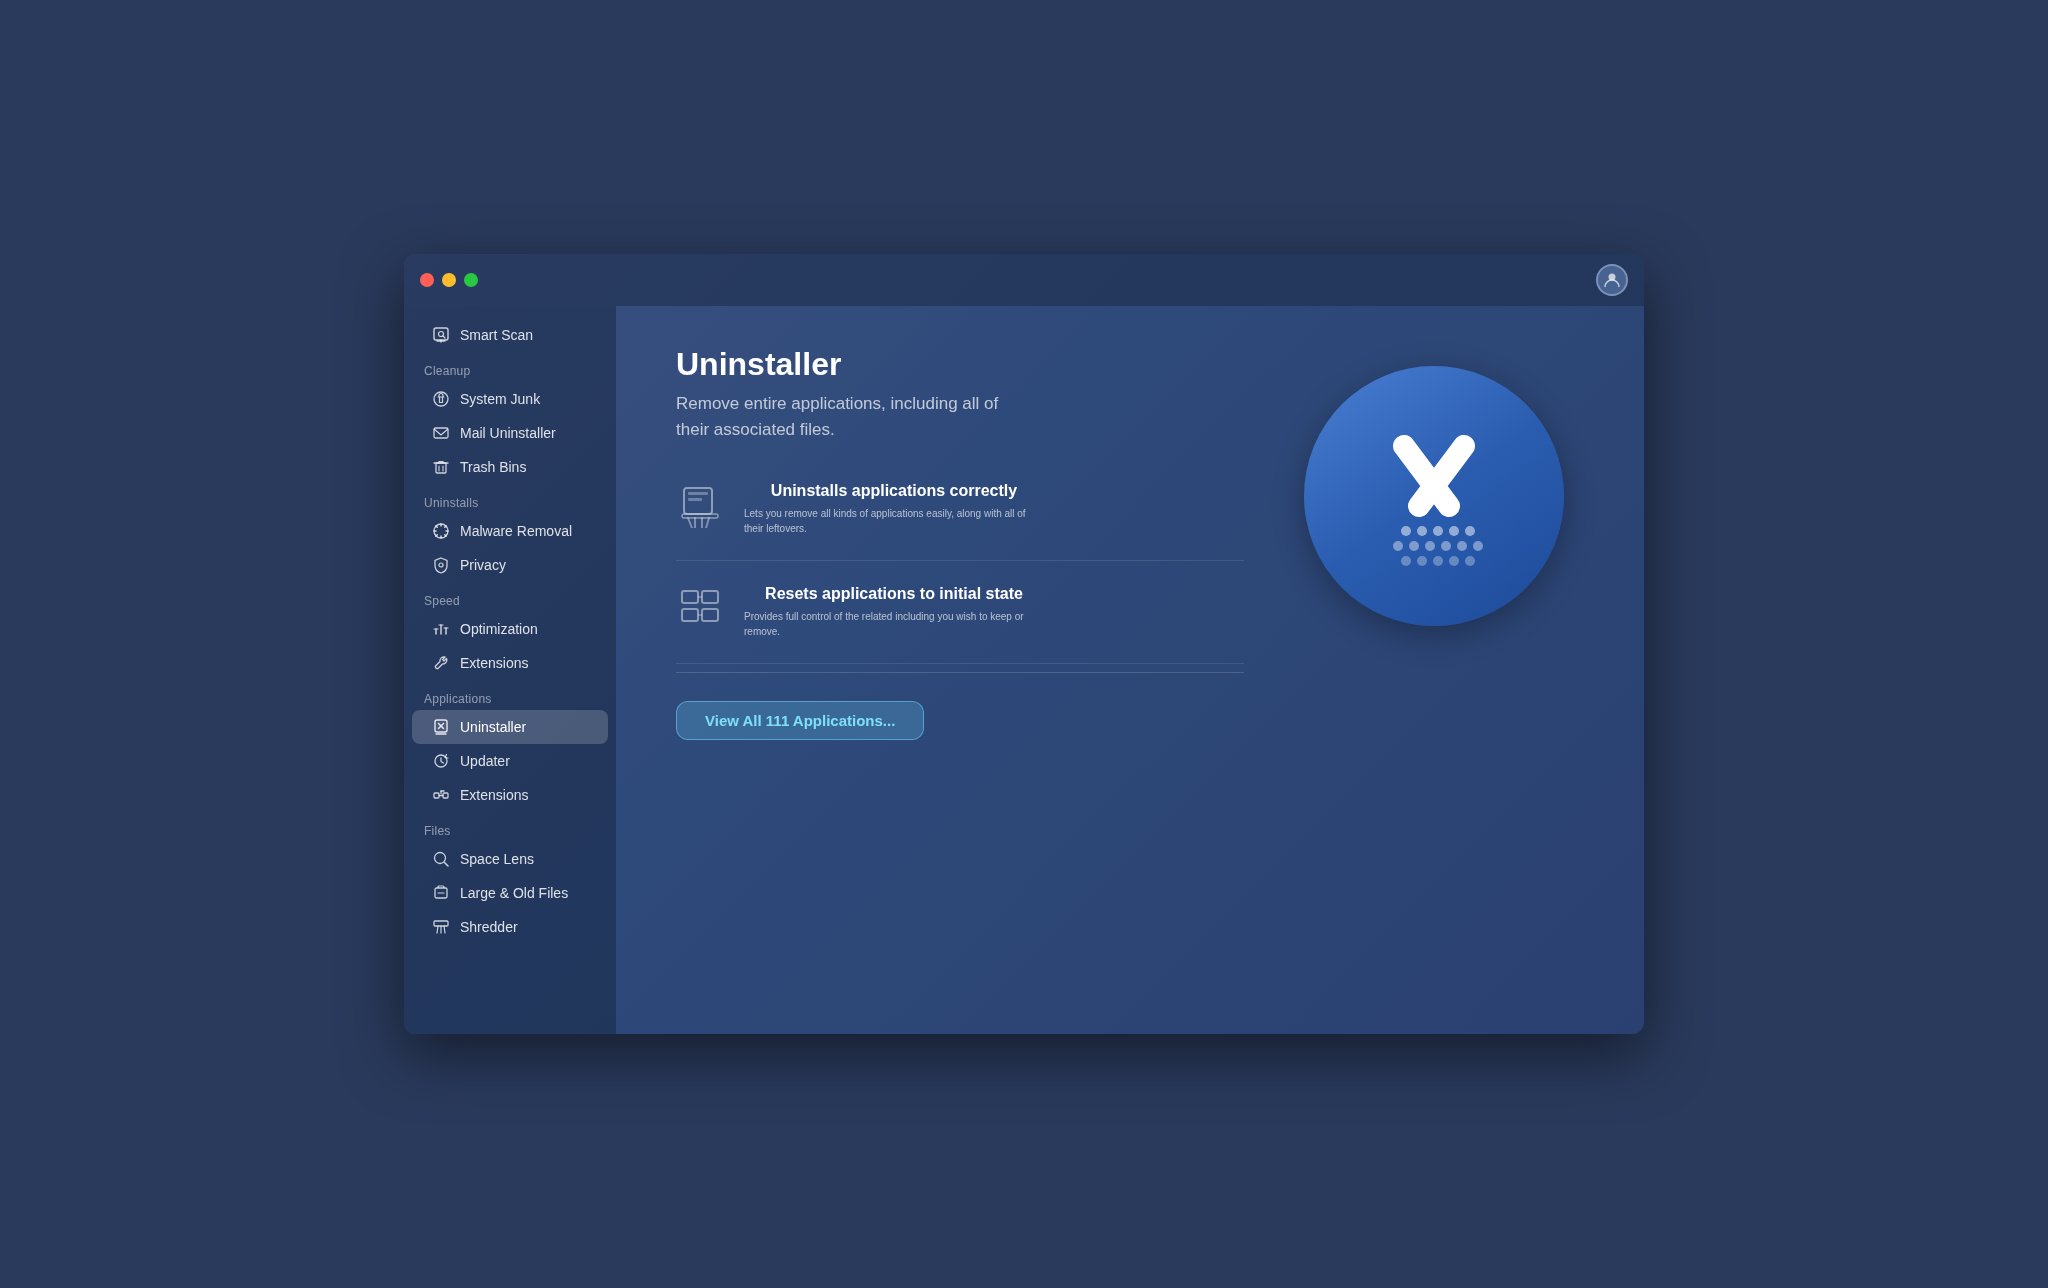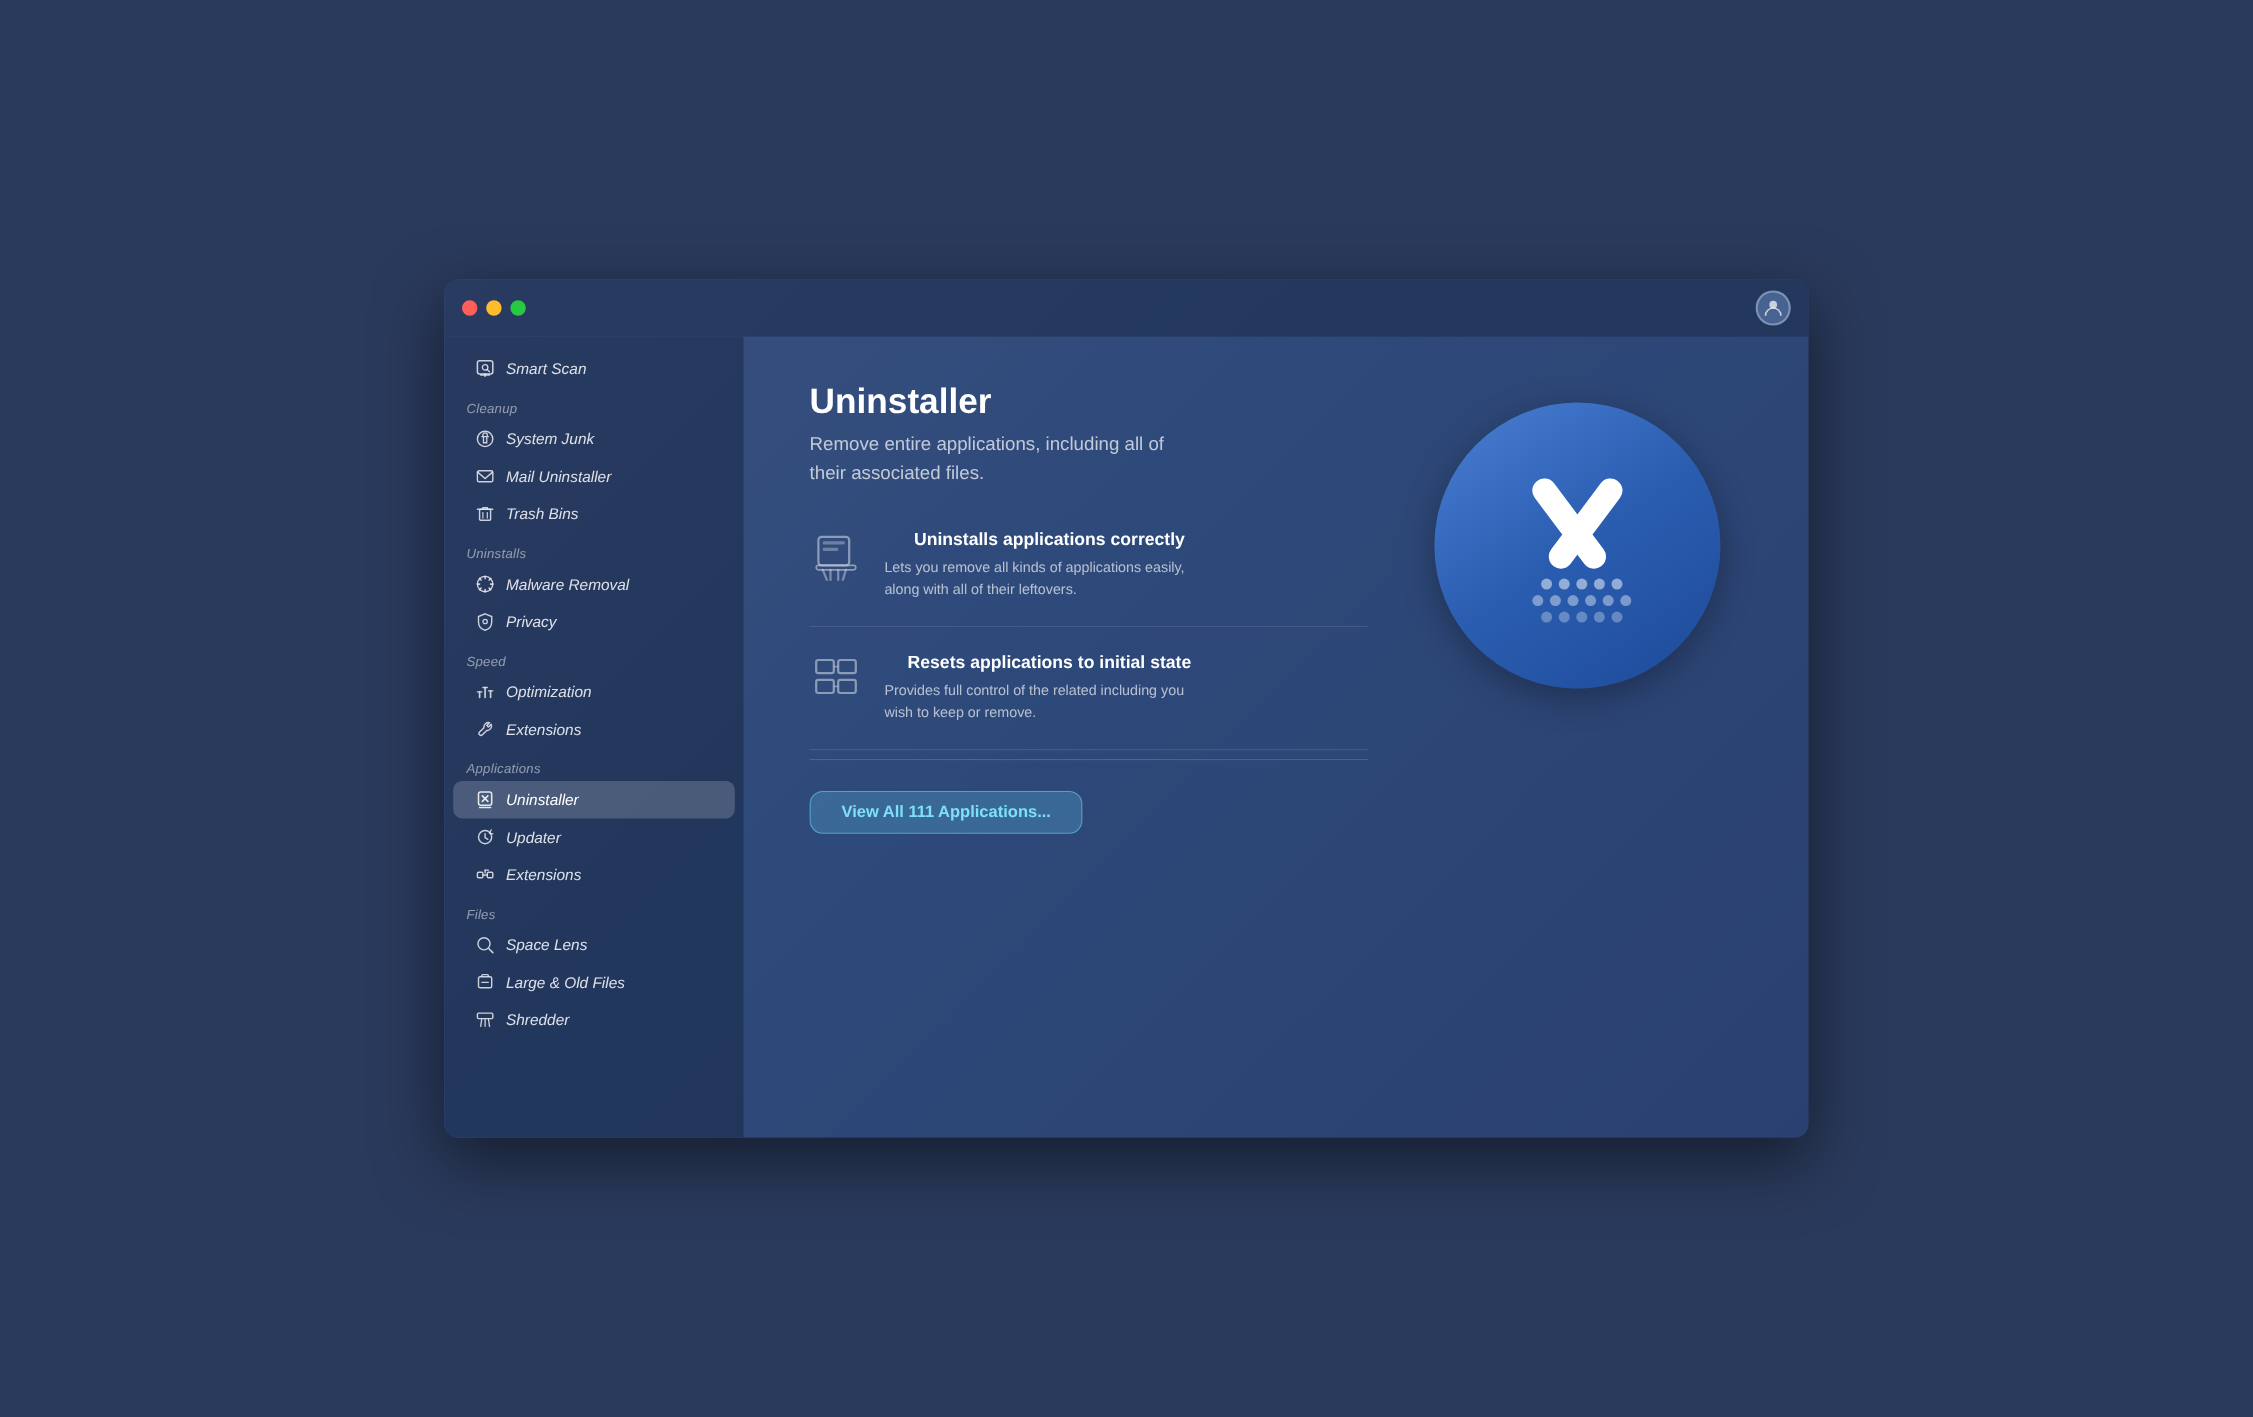--- a/index.html
+++ b/index.html
@@ -57,26 +57,25 @@
       justify-content: center;
       cursor: pointer;
     }
     .avatar-btn svg { width: 18px; height: 18px; }
     .app-body {
       display: flex;
       flex: 1;
       overflow: hidden;
     }
     .sidebar {
-      width: 272px;
+      width: 212px;
       background: rgba(25, 40, 70, 0.55);
       padding: 12px 0;
       overflow-y: auto;
       flex-shrink: 0;
-      font-style: italic;
     }
     .sidebar::-webkit-scrollbar { width: 4px; }
     .sidebar::-webkit-scrollbar-thumb { background: rgba(255,255,255,0.2); border-radius: 2px; }
     .sidebar-item {
       display: flex;
       align-items: center;
       gap: 10px;
       padding: 8px 20px;
       cursor: pointer;
       border-radius: 8px;
@@ -155,21 +154,21 @@
     }
     .feature-text {}
     .feature-title {
       font-size: 16px;
       font-weight: 600;
       color: #fff;
       margin-bottom: 6px;
       text-align: center;
     }
     .feature-desc {
-      font-size: 13px;
+      font-size: 10px;
       color: rgba(255,255,255,0.65);
       line-height: 1.5;
       max-width: 300px;
     }
     .divider-line {
       height: 1px;
       background: rgba(255,255,255,0.15);
       margin: 8px 0 28px 0;
     }
     .cta-button {

